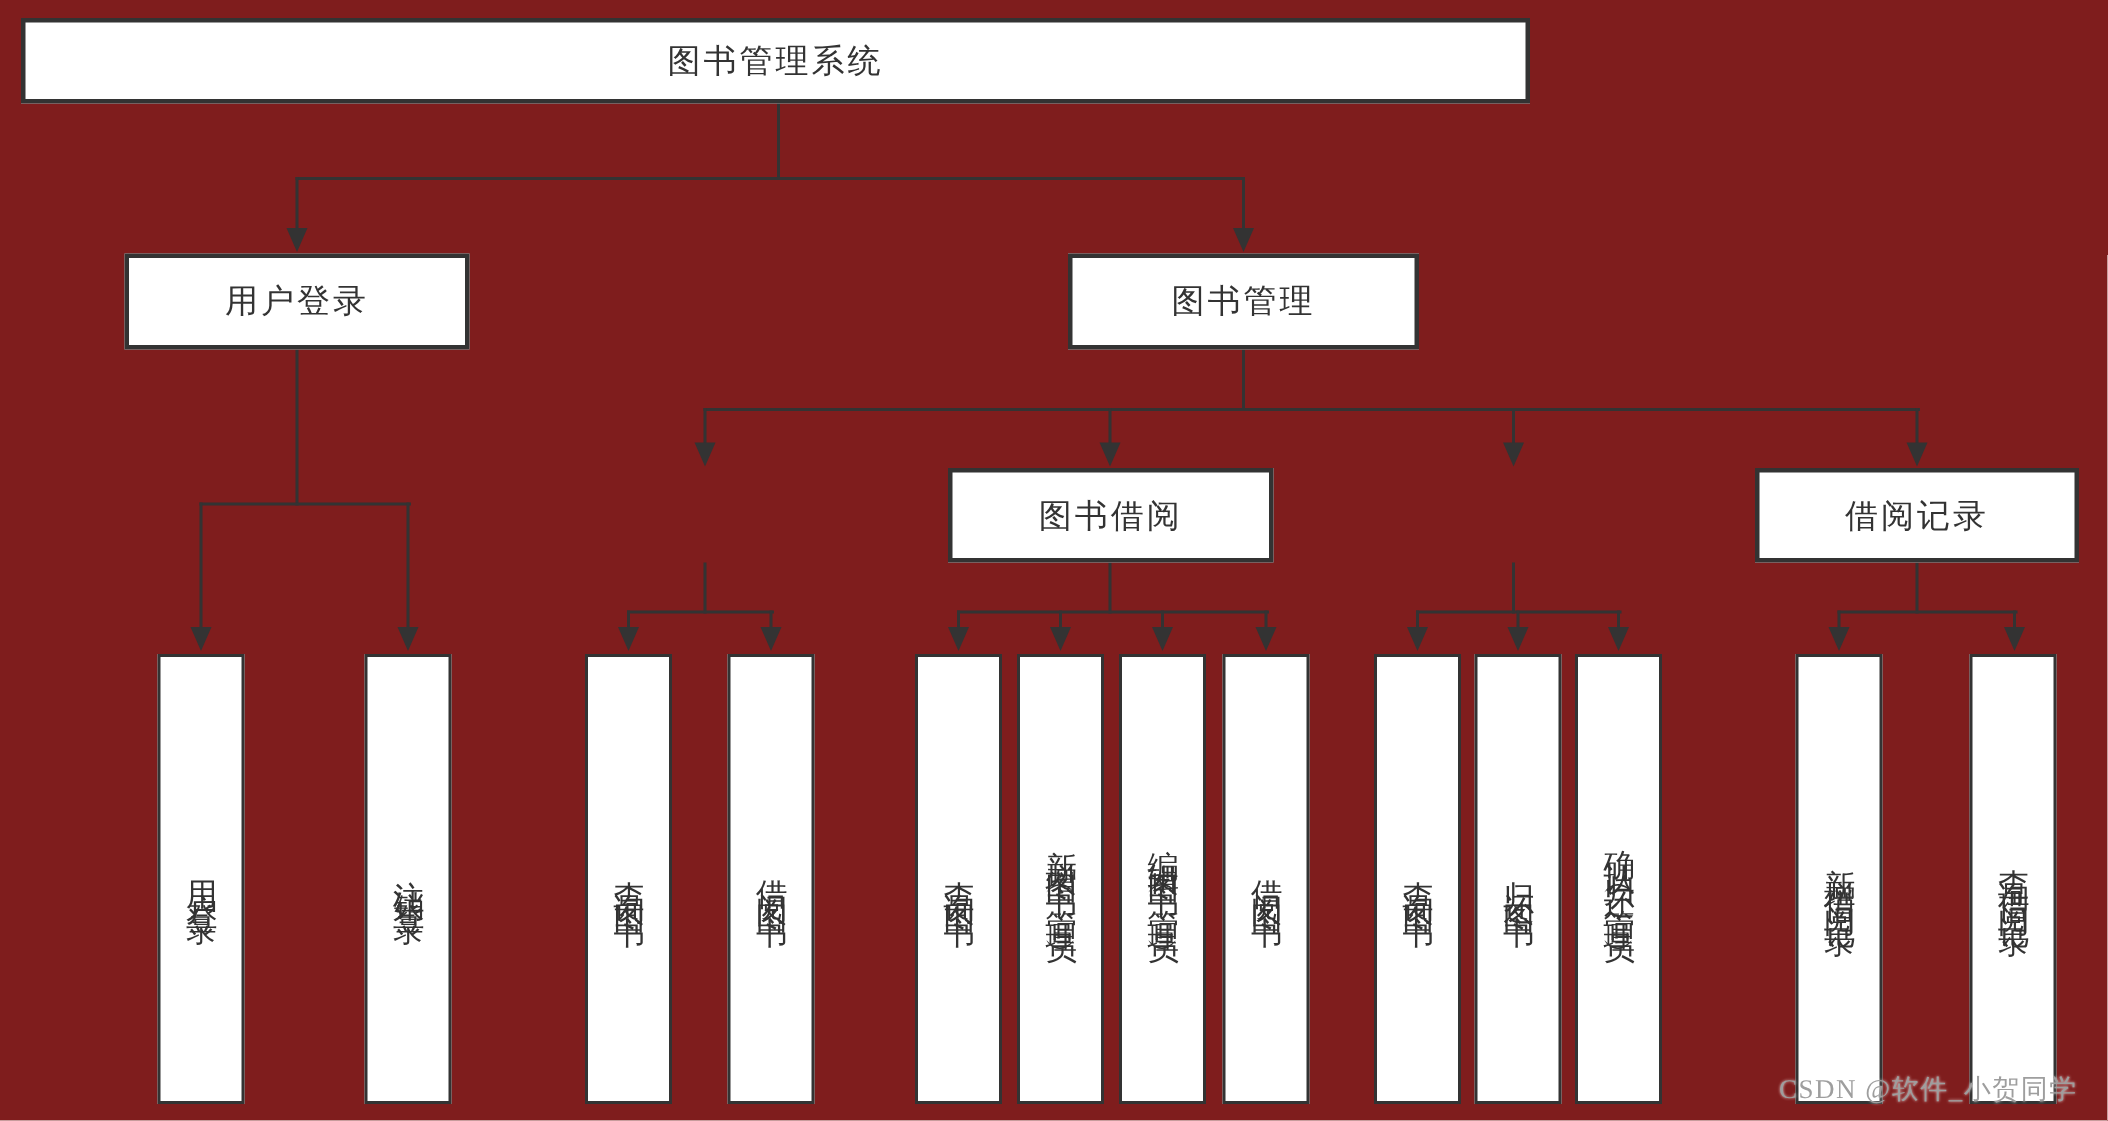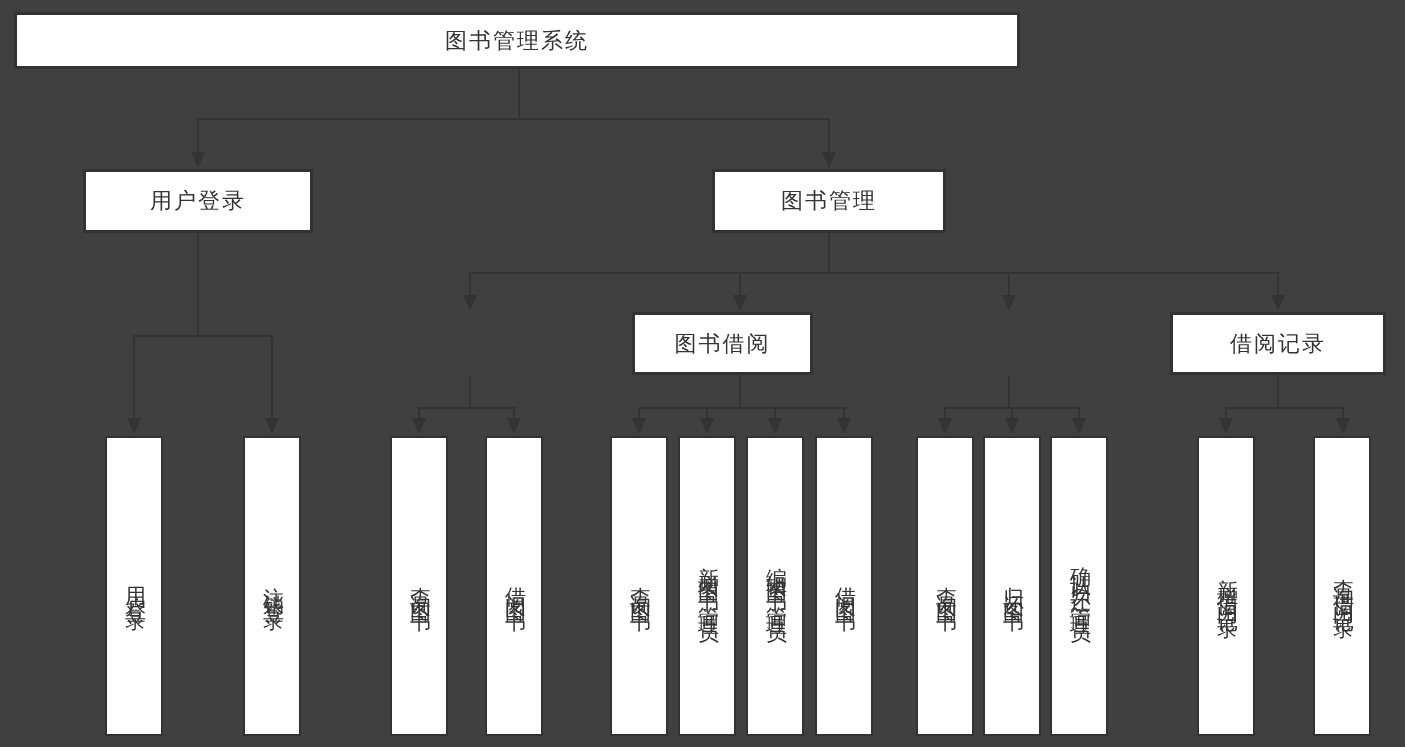--- a/index.html
+++ b/index.html
@@ -1,18 +1,18 @@
 <!DOCTYPE html>
 <html><head>
 <meta charset="utf-8">
 <style>
   html,body{margin:0;padding:0;background:#ffffff;}
   #stage{
-    position:relative;width:1405px;height:747px;background:#404040;
-    font-family:Liberation Mono, monospace;
+    position:relative;width:1405px;height:747px;background:#7f1d1d;
+    font-family:Liberation Serif, serif;
     color:#333333;overflow:hidden;
   }
   .box{
     position:absolute;background:#ffffff;border:3px solid #333333;
     box-sizing:border-box;display:flex;align-items:center;justify-content:center;
     font-size:22px;color:#333333;letter-spacing:2px;white-space:nowrap;
     z-index:2;
   }
   .leaf{
     border-width:2px;z-index:2;
@@ -68,21 +68,21 @@
   <div class="hl" style="left:469px;top:272px;width:811px;"></div>
   <div class="vl" style="left:469px;top:272px;height:25px;"></div>
   <div class="tri" style="left:463px;top:295px;"></div>
   <div class="vl" style="left:739px;top:272px;height:25px;"></div>
   <div class="tri" style="left:733px;top:295px;"></div>
   <div class="vl" style="left:1008px;top:272px;height:25px;"></div>
   <div class="tri" style="left:1002px;top:295px;"></div>
   <div class="vl" style="left:1277px;top:272px;height:25px;"></div>
   <div class="tri" style="left:1271px;top:295px;"></div>
 
-  <div class="box" style="left:632px;top:312px;width:181px;height:63px;">
+  <div class="box" style="left:632px;top:312px;width:217px;height:63px;">
     <span>图书借阅</span>
   </div>
   <div class="box" style="left:1170px;top:312px;width:216px;height:63px;">
     <span>借阅记录</span>
   </div>
 
   <div class="vl" style="left:469px;top:375px;height:34px;"></div>
   <div class="hl" style="left:418px;top:407px;width:98px;"></div>
   <div class="vl" style="left:418px;top:407px;height:13px;"></div>
   <div class="tri" style="left:412px;top:418px;"></div>
@@ -153,14 +153,15 @@
     <span class="vtext">确认归还（管理员）</span>
   </div>
 
   <div class="box leaf" style="left:1197px;top:436px;width:58px;height:300px;">
     <span class="vtext">新增借阅记录</span>
   </div>
   <div class="box leaf" style="left:1313px;top:436px;width:58px;height:300px;">
     <span class="vtext">查询借阅记录</span>
   </div>
 
+  <div class="watermark">CSDN @软件_小贺同学</div>
 
 </div>
 
 </body></html>

